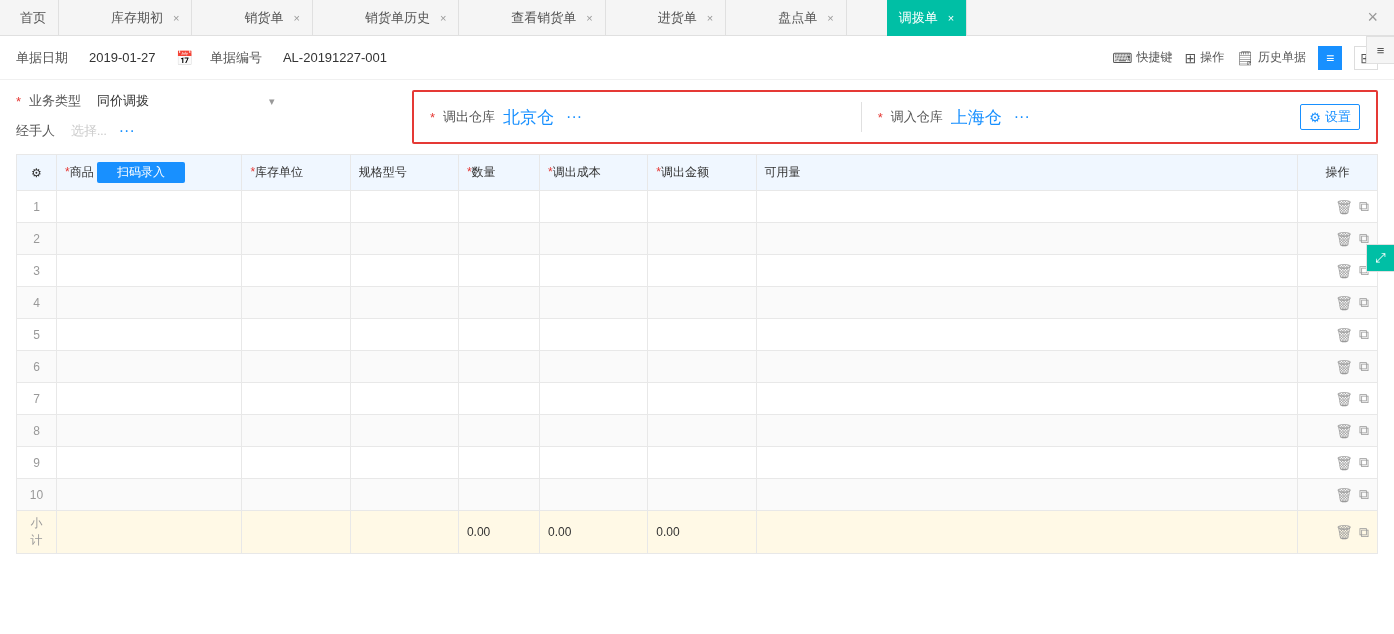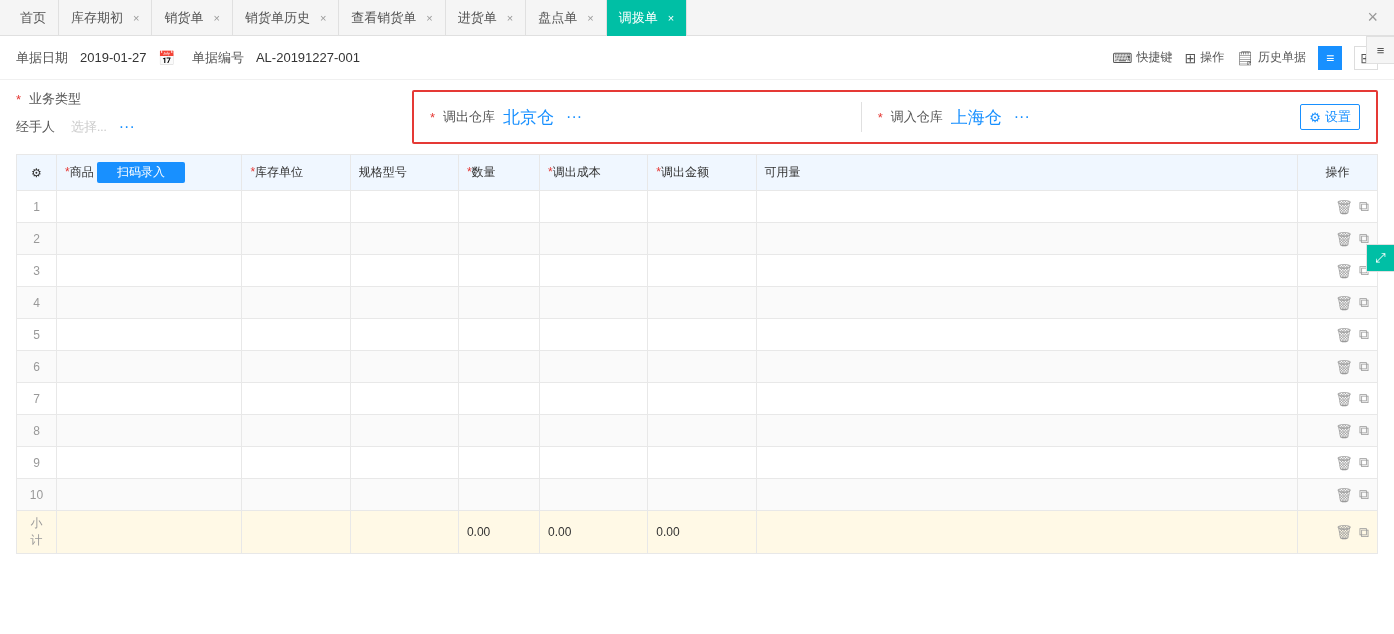--- a/index.html
+++ b/index.html
@@ -51,21 +51,21 @@
       display: flex;
       align-items: center;
       padding: 8px 16px;
       gap: 16px;
       border-bottom: 1px solid #f0f0f0;
       height: 44px;
     }
     .toolbar-field {
       display: flex;
       align-items: center;
-      gap: 12px;
+      gap: 21px;
       font-size: 13px;
       color: #333;
     }
     .toolbar-label { color: #555; }
     .toolbar-value { color: #333; font-weight: 500; }
     .toolbar-actions {
       margin-left: auto;
       display: flex;
       align-items: center;
       gap: 12px;
@@ -266,21 +266,21 @@
       height: calc(634px - 36px);
       overflow: hidden;
     }
     .calendar-icon { font-size: 14px; color: #1890ff; cursor: pointer; }
   </style>
 </head>
 <body>
 
 <div class="tab-bar">
 
-  <div id="tabs-container" style="display:flex;flex:1;">
+  <div id="tabs-container" style="display:flex;flex:1;gap:40px;">
       <div class="tab-item">首页</div>
       <div class="tab-item">库存期初<span class="tab-close">×</span></div>
       <div class="tab-item">销货单<span class="tab-close">×</span></div>
       <div class="tab-item">销货单历史<span class="tab-close">×</span></div>
       <div class="tab-item">查看销货单<span class="tab-close">×</span></div>
       <div class="tab-item">进货单<span class="tab-close">×</span></div>
       <div class="tab-item">盘点单<span class="tab-close">×</span></div>
       <div class="tab-item active">调拨单<span class="tab-close">×</span></div>
     </div>
   <span class="close-window">×</span>
@@ -315,20 +315,24 @@
       <div class="toolbar-icon-btn">⊞</div>
     </div>
   </div>
 
   <div class="form-section">
 
     <div class="form-left">
       <div class="form-field">
         <span class="required-star">*</span>
         <span class="field-label">业务类型</span>
+        <div class="field-dropdown">
+          <span class="field-dropdown-text">同价调拨</span>
+          <span class="dropdown-arrow">▾</span>
+        </div>
       </div>
       <div class="form-field">
         <span class="field-label">经手人</span>
         <span style="color:#ccc;font-size:13px;margin-left:8px;font-family:Liberation Serif, serif;">选择...</span>
         <span class="field-more">···</span>
       </div>
     </div>
 
     <div class="form-right">
       <div class="warehouse-field">

